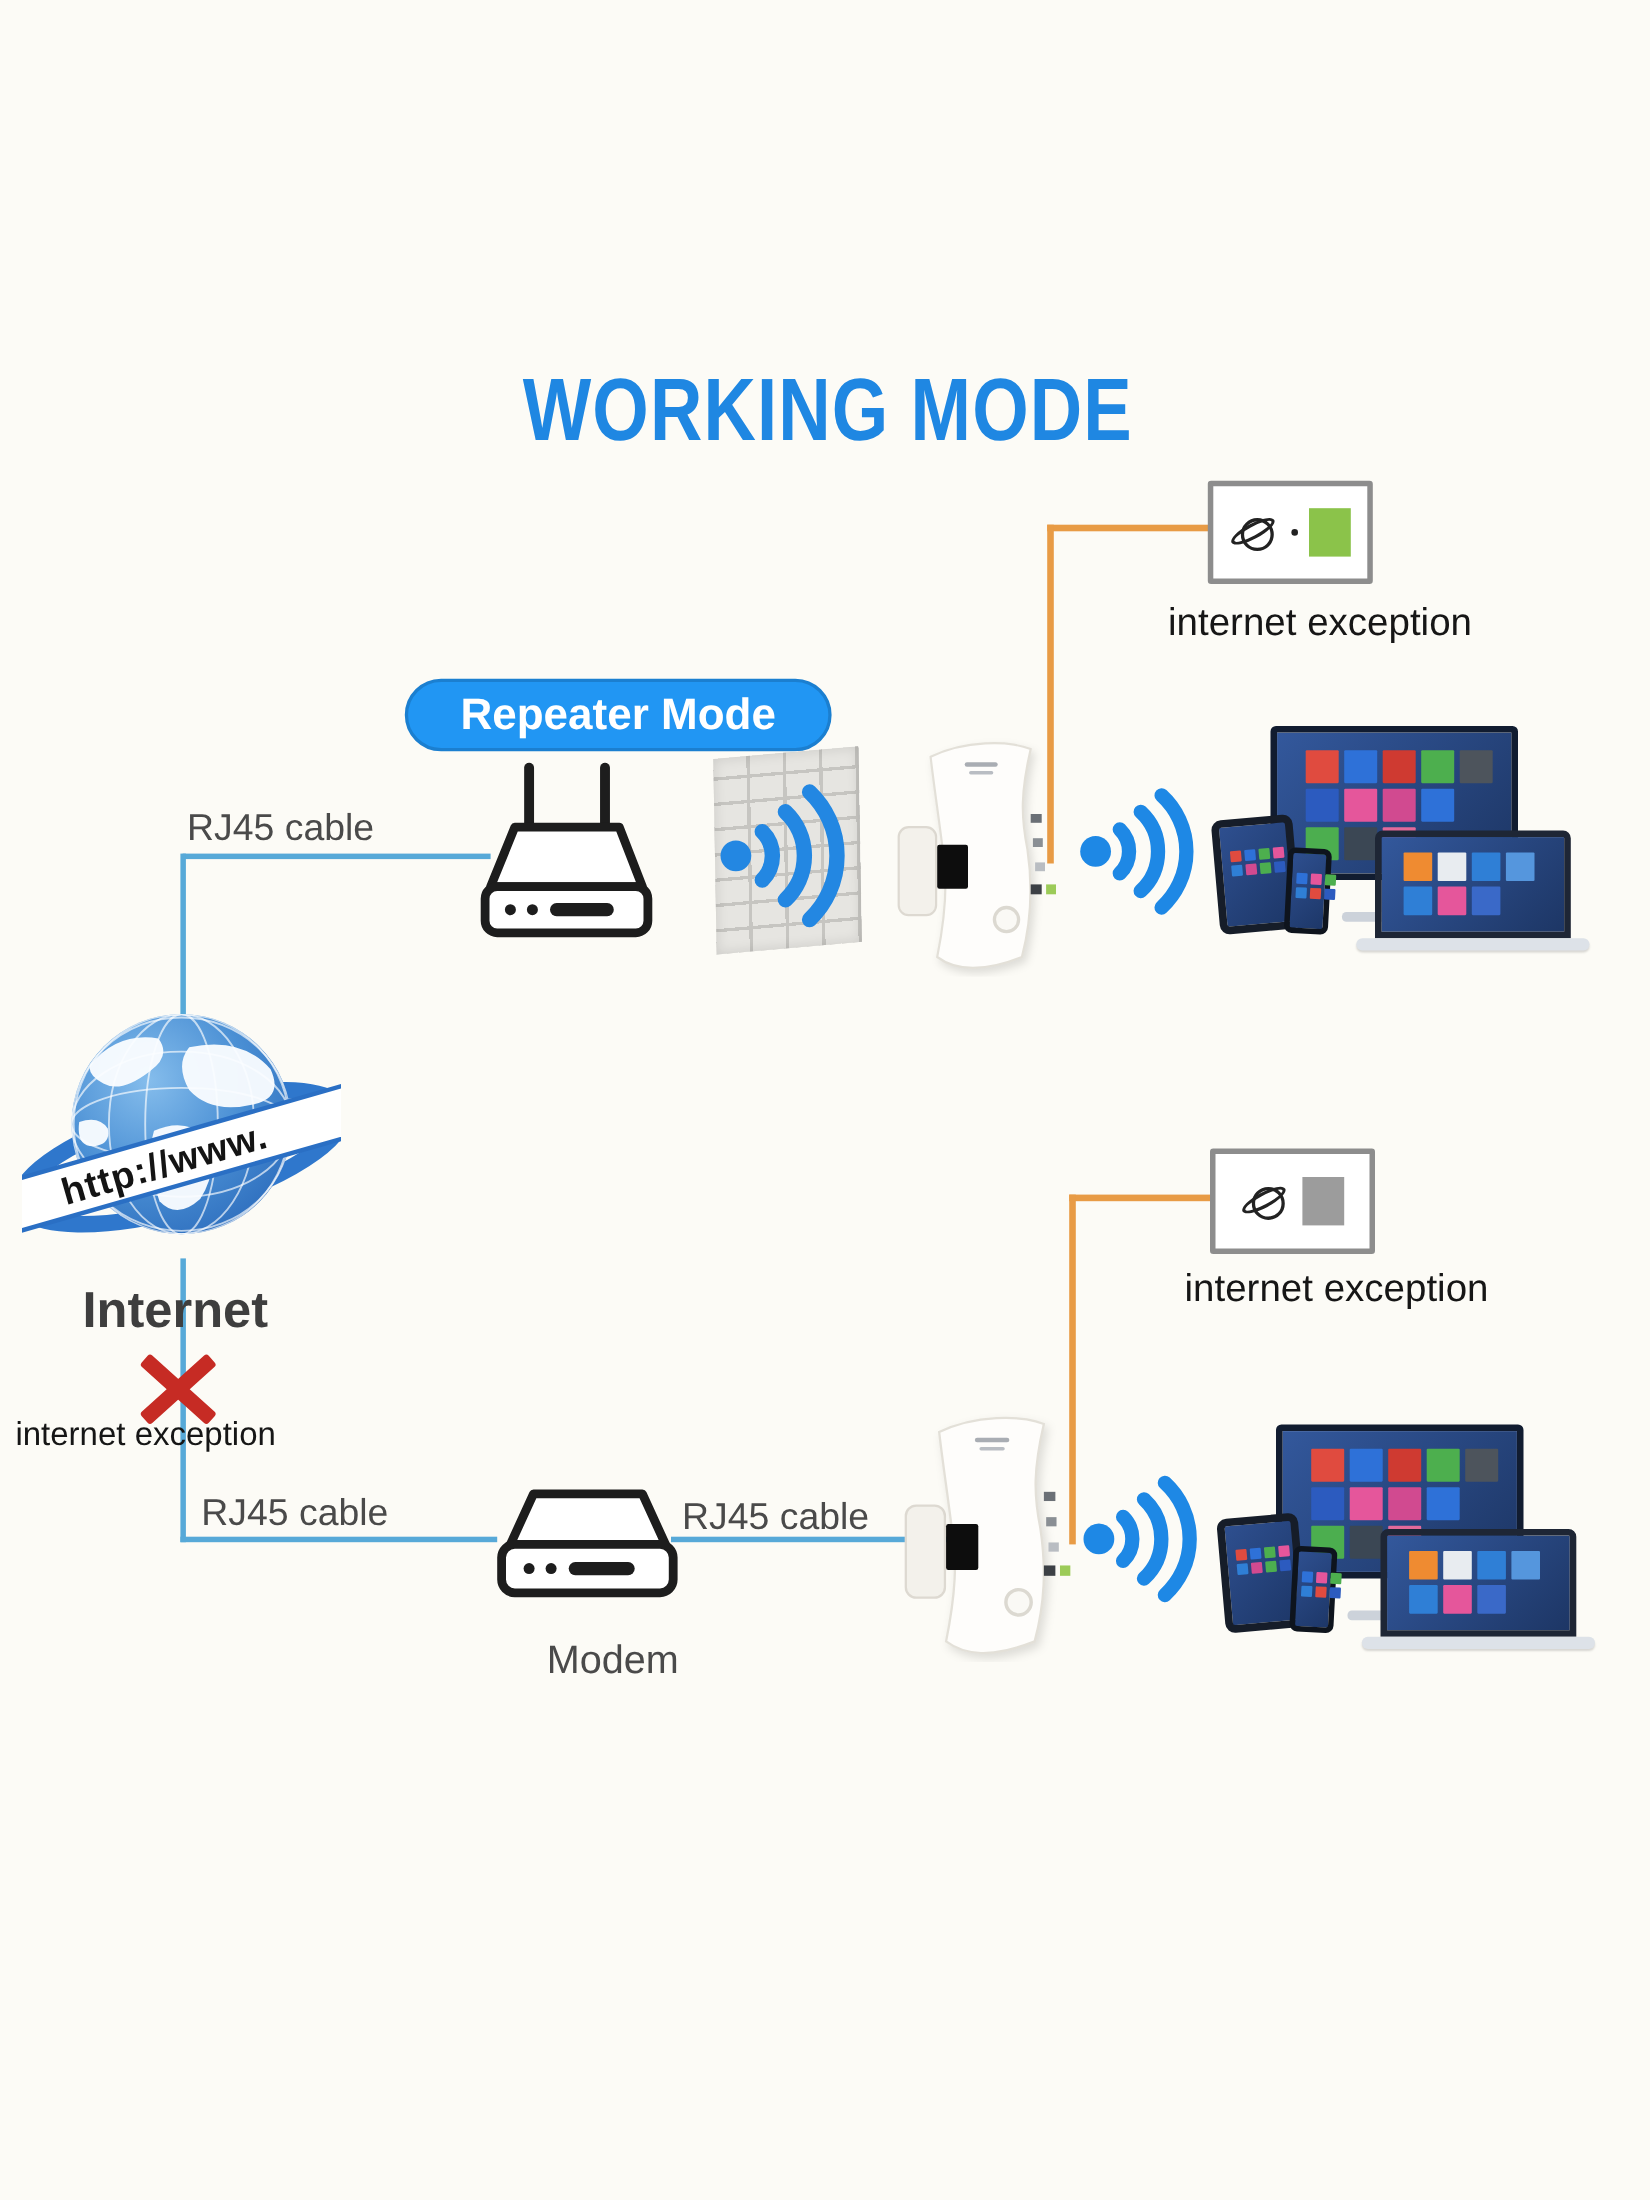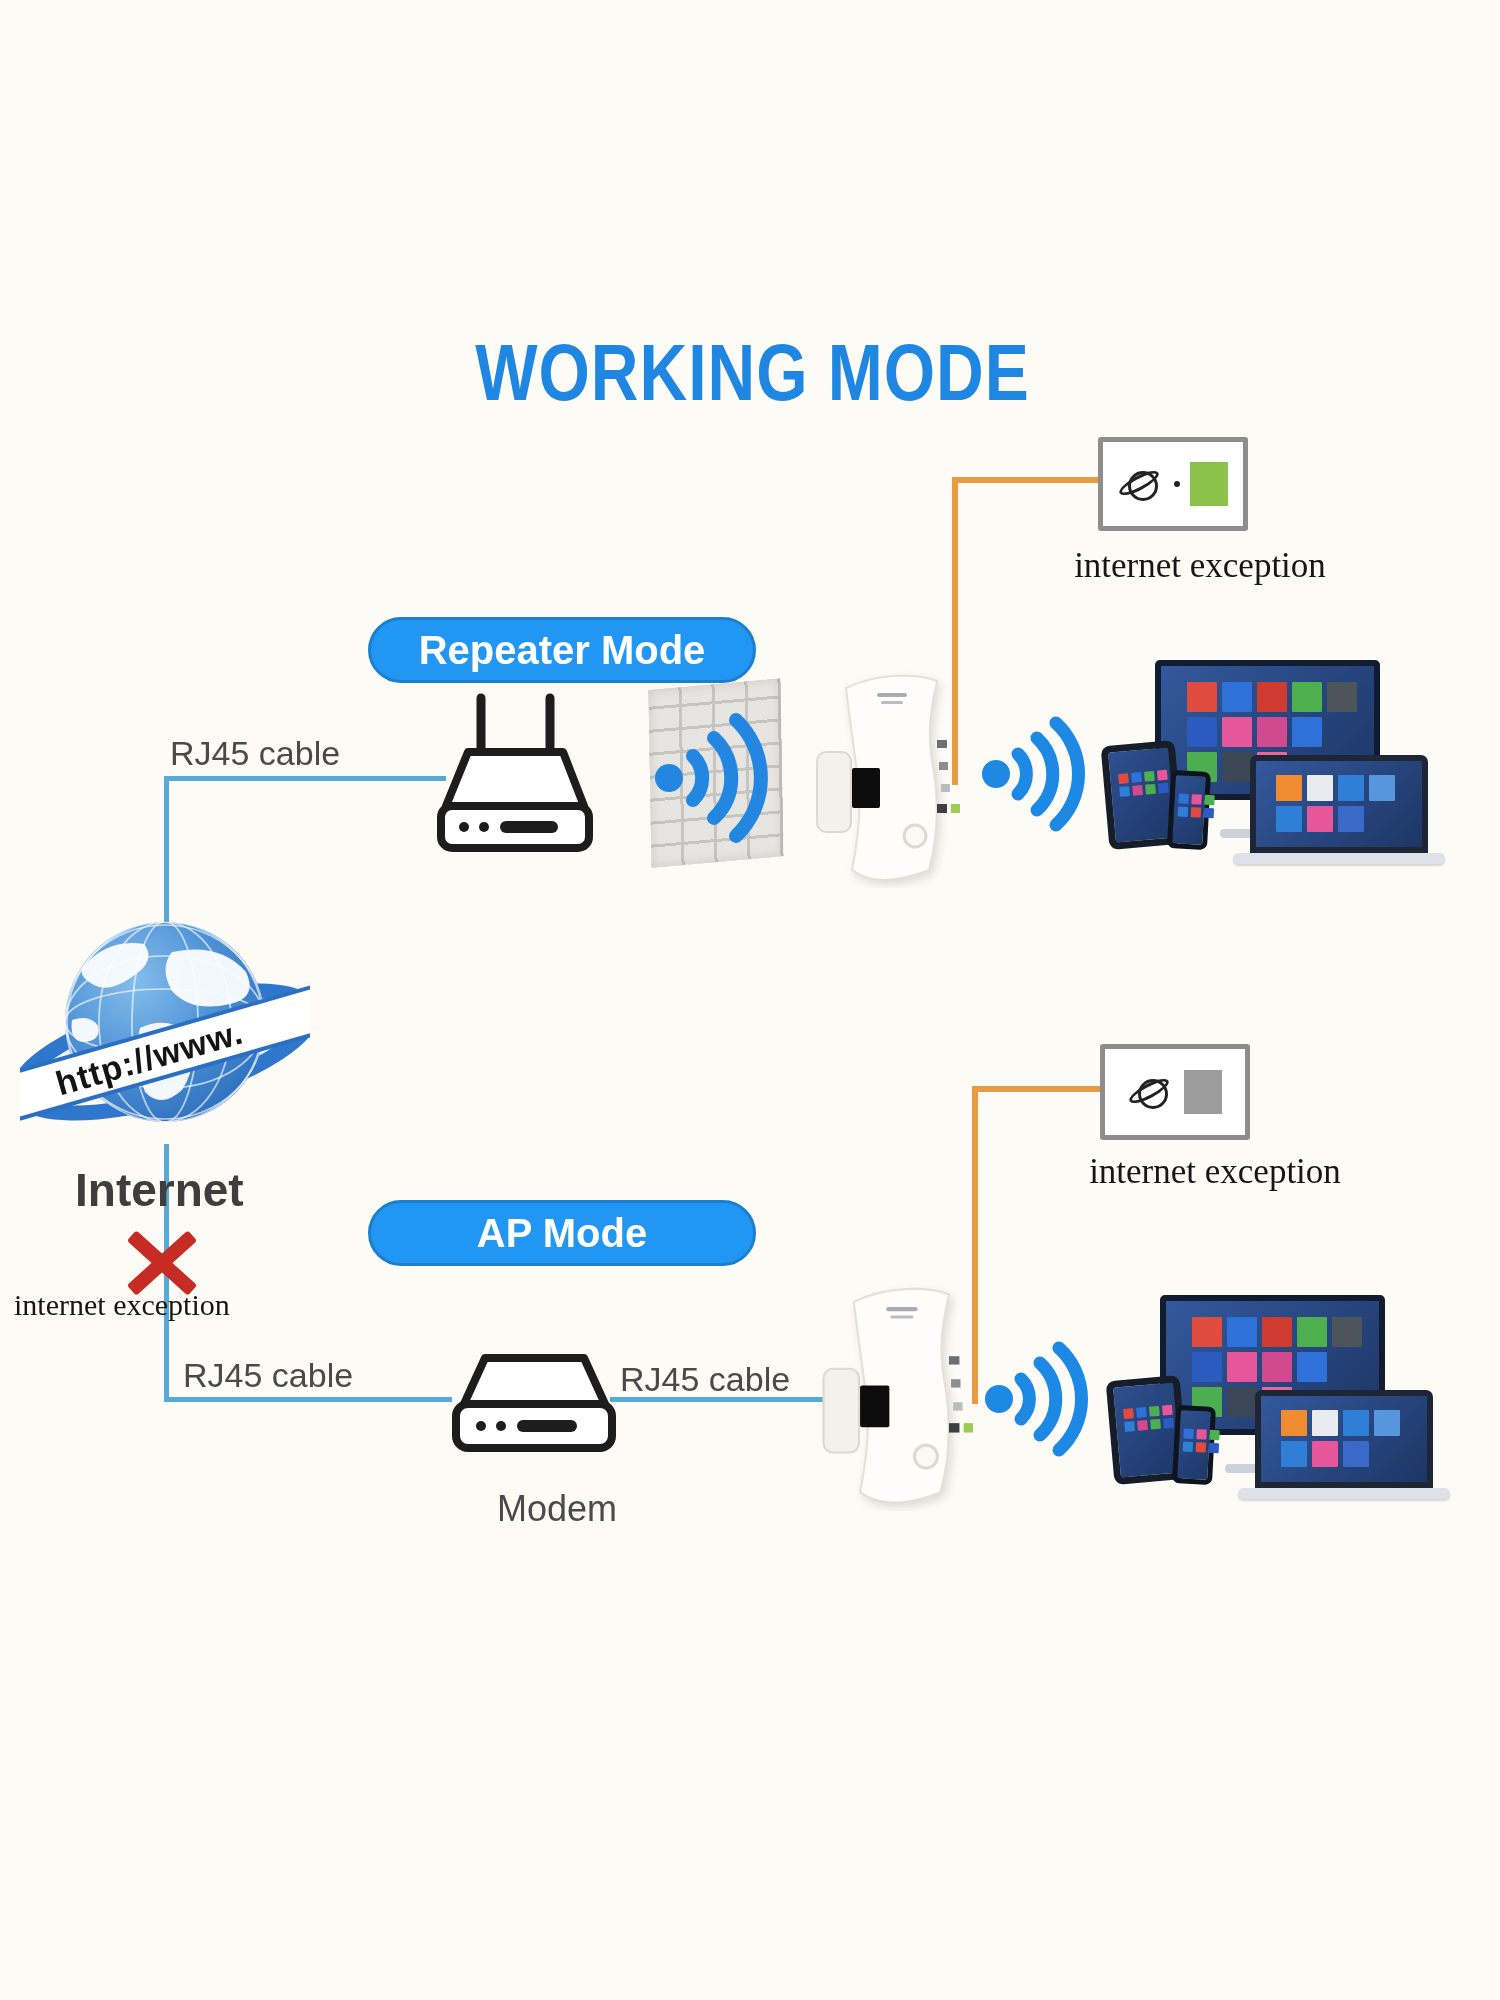--- a/index.html
+++ b/index.html
@@ -17,21 +17,21 @@
         box-sizing:border-box;}
   .pill-repeater{left:368px;top:617px;width:388px;}
   .pill-ap{left:368px;top:1200px;width:388px;}
 
   
   .cable-blue{background:var(--cable);}
   .cable-orange{background:var(--orange);}
 
   
   .glabel{color:var(--label_gray);font-size:34px;}
-  .mono{font-family:Liberation Serif, serif;color:var(--text_dark);white-space:nowrap;}
+  .mono{font-family:Liberation Sans, sans-serif;color:var(--text_dark);white-space:nowrap;}
 
   
   .exc-box{width:150px;height:94px;background:#fff;border:5px solid var(--box_border);border-radius:3px;
            box-sizing:border-box;display:flex;align-items:center;justify-content:center;gap:10px;}
   .planet{position:relative;width:46px;height:46px;flex:0 0 auto;}
   .planet .ball{position:absolute;left:10px;top:10px;width:24px;height:24px;border:3px solid #222;border-radius:50%;}
   .planet .ring{position:absolute;left:-1px;top:15px;width:44px;height:14px;border:3px solid #222;border-radius:50%;
                 transform:rotate(-28deg);box-sizing:border-box;}
   .status-square{width:38px;height:44px;}
   .tiny-dot{width:6px;height:6px;background:#222;border-radius:50%;}
@@ -261,23 +261,20 @@
   </svg>
 
   <div class="abs internet-label">Internet</div>
 
   <div class="abs" style="left:121px;top:1256px;width:82px;height:14px;">
     <div class="xbar" style="transform:rotate(42deg);"></div>
     <div class="xbar" style="transform:rotate(-42deg);"></div>
   </div>
   <div class="abs mono" style="left:14px;top:1288px;font-size:30px;">internet exception</div>
 
-  <div class="abs pill pill-ap">
-    <span>AP Mode</span>
-  </div>
 
   <div class="abs glabel" style="left:183px;top:1356px;">RJ45 cable</div>
   <div class="abs glabel" style="left:620px;top:1360px;">RJ45 cable</div>
 
   <svg class="abs" style="left:445px;top:1352px;" width="176" height="110" viewBox="0 0 176 110">
     <path d="M40,6 L139,6 L160,52 L19,52 Z" fill="#fff" stroke="#1d1d1d" stroke-width="8" stroke-linejoin="round"></path>
     <rect x="11" y="52" width="156" height="44" rx="12" fill="#fff" stroke="#1d1d1d" stroke-width="8"></rect>
     <circle cx="36" cy="74" r="5" fill="#1d1d1d"></circle>
     <circle cx="56" cy="74" r="5" fill="#1d1d1d"></circle>
     <rect x="72" y="68" width="60" height="12" rx="6" fill="#1d1d1d"></rect>

